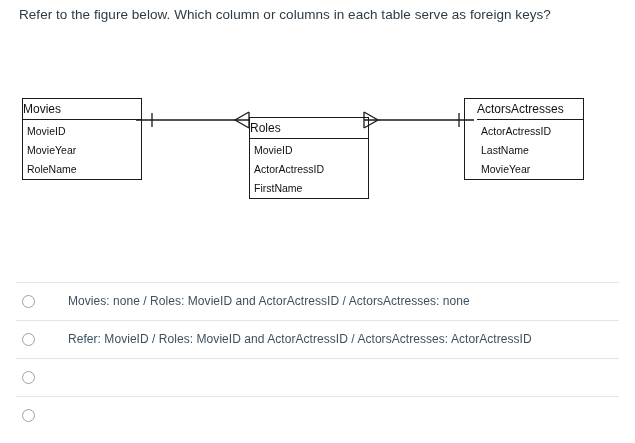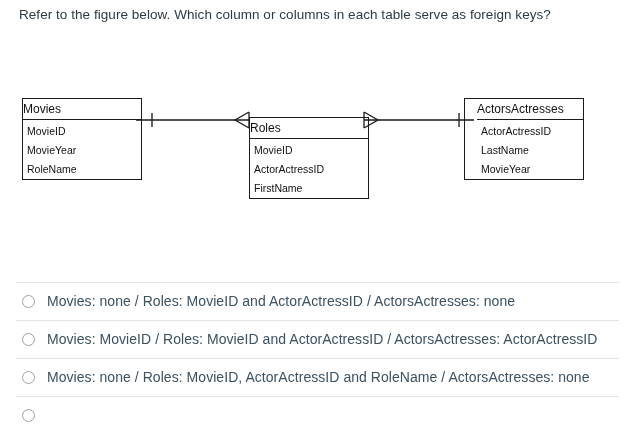--- a/index.html
+++ b/index.html
@@ -99,25 +99,26 @@
     width: 13px;
     height: 13px;
     border: 1.3px solid #9aa2a8;
     border-radius: 50%;
     background: #ffffff;
     flex: 0 0 auto;
     margin-right: 12px;
     box-sizing: border-box;
   }
   .answer-text {
-    font-size: 14px;
+    font-size: 12px;
     line-height: 17px;
     color: #3c5161;
     letter-spacing: 0.05px;
     white-space: nowrap;
+    margin-left: 21px;
   }
 </style>
 </head>
 <body>
 
 <div class="question-prompt">Refer to the figure below. Which column or columns in each table serve as foreign keys?</div>
 
 <div class="er-diagram">
 
   <div class="er-table movies">
@@ -168,25 +169,24 @@
 
 <div class="answers">
 
   <div class="answer-option">
     <span class="answer-radio"></span>
     <span class="answer-text">Movies: none / Roles: MovieID and ActorActressID / ActorsActresses: none</span>
   </div>
 
   <div class="answer-option">
     <span class="answer-radio"></span>
-    <span class="answer-text">Movies: MovieID / Roles: MovieID and ActorActressID / ActorsActresses: ActorActressID</span>
+    <span class="answer-text">Refer: MovieID / Roles: MovieID and ActorActressID / ActorsActresses: ActorActressID</span>
   </div>
 
   <div class="answer-option">
     <span class="answer-radio"></span>
-    <span class="answer-text">Movies: none / Roles: MovieID, ActorActressID and RoleName / ActorsActresses: none</span>
   </div>
 
   <div class="answer-option">
     <span class="answer-radio"></span>
   </div>
 
 </div>
 
 </body></html>

